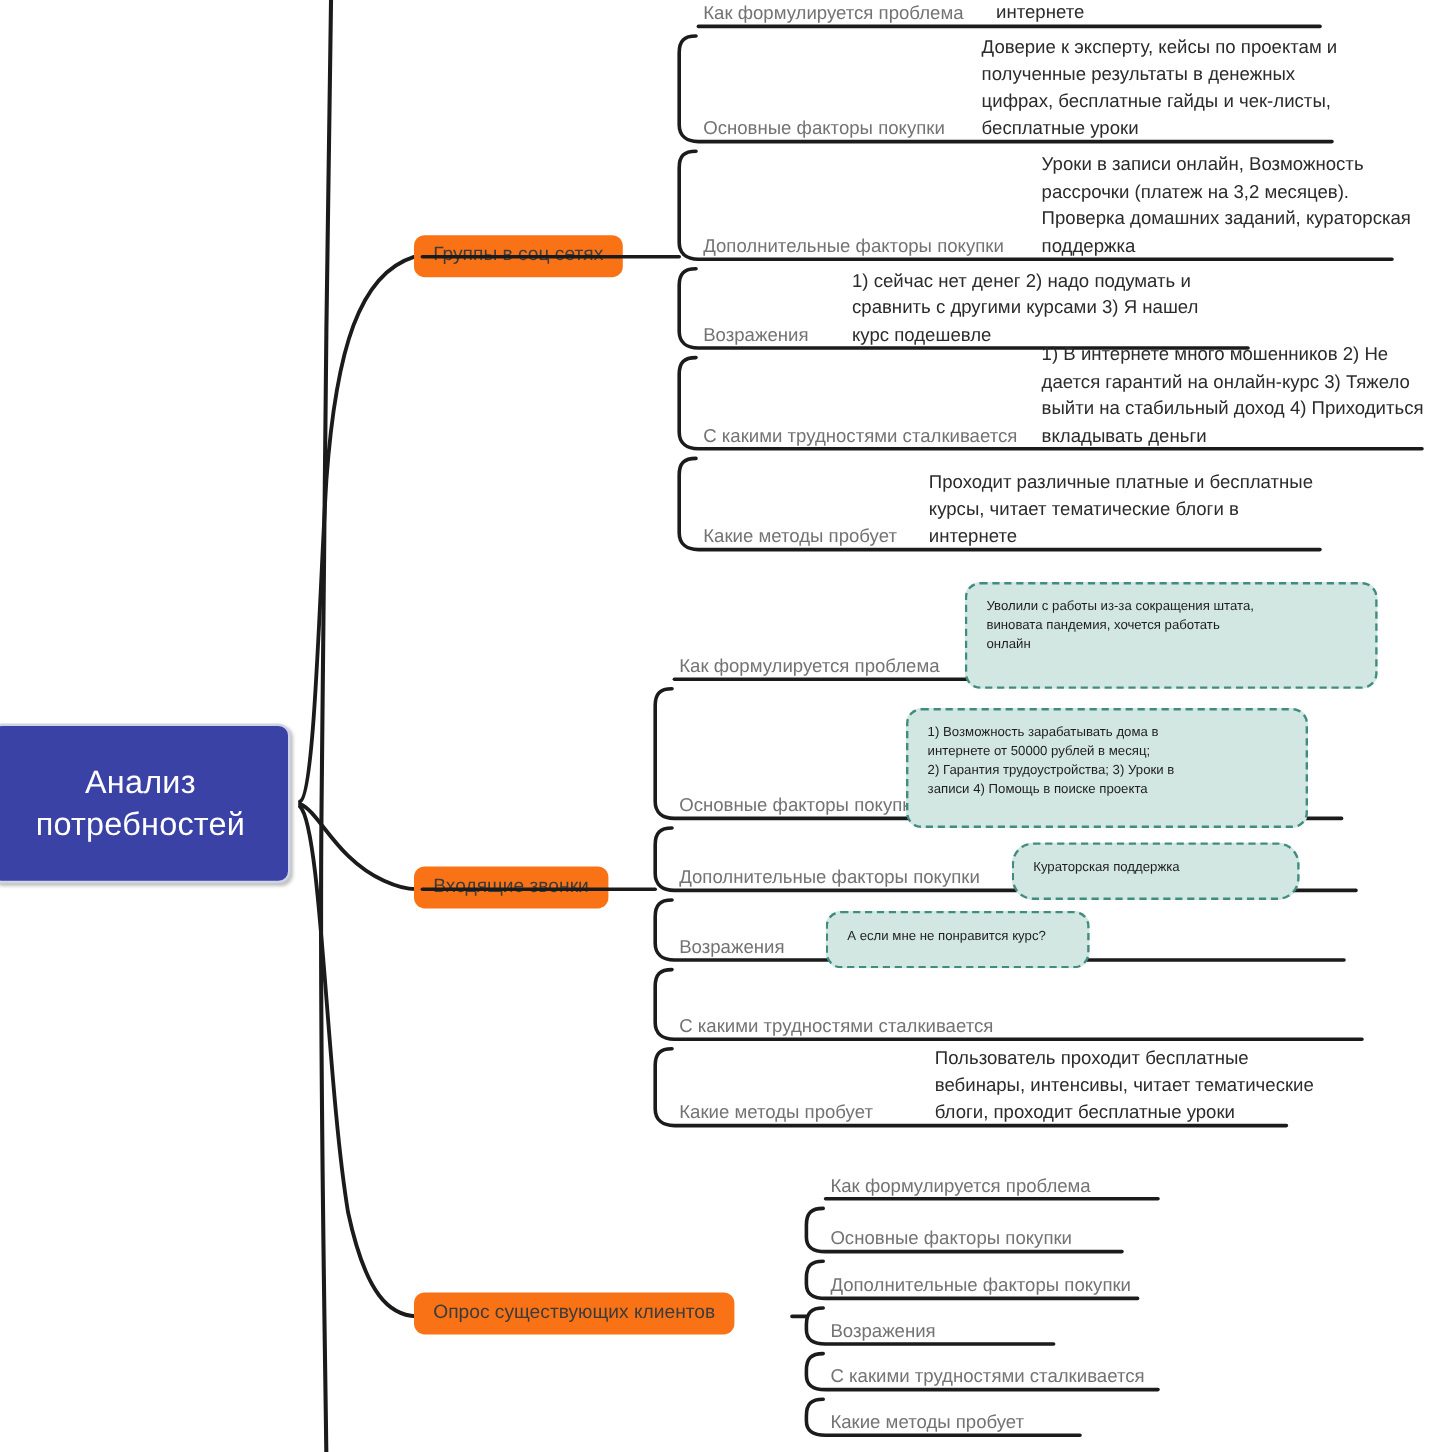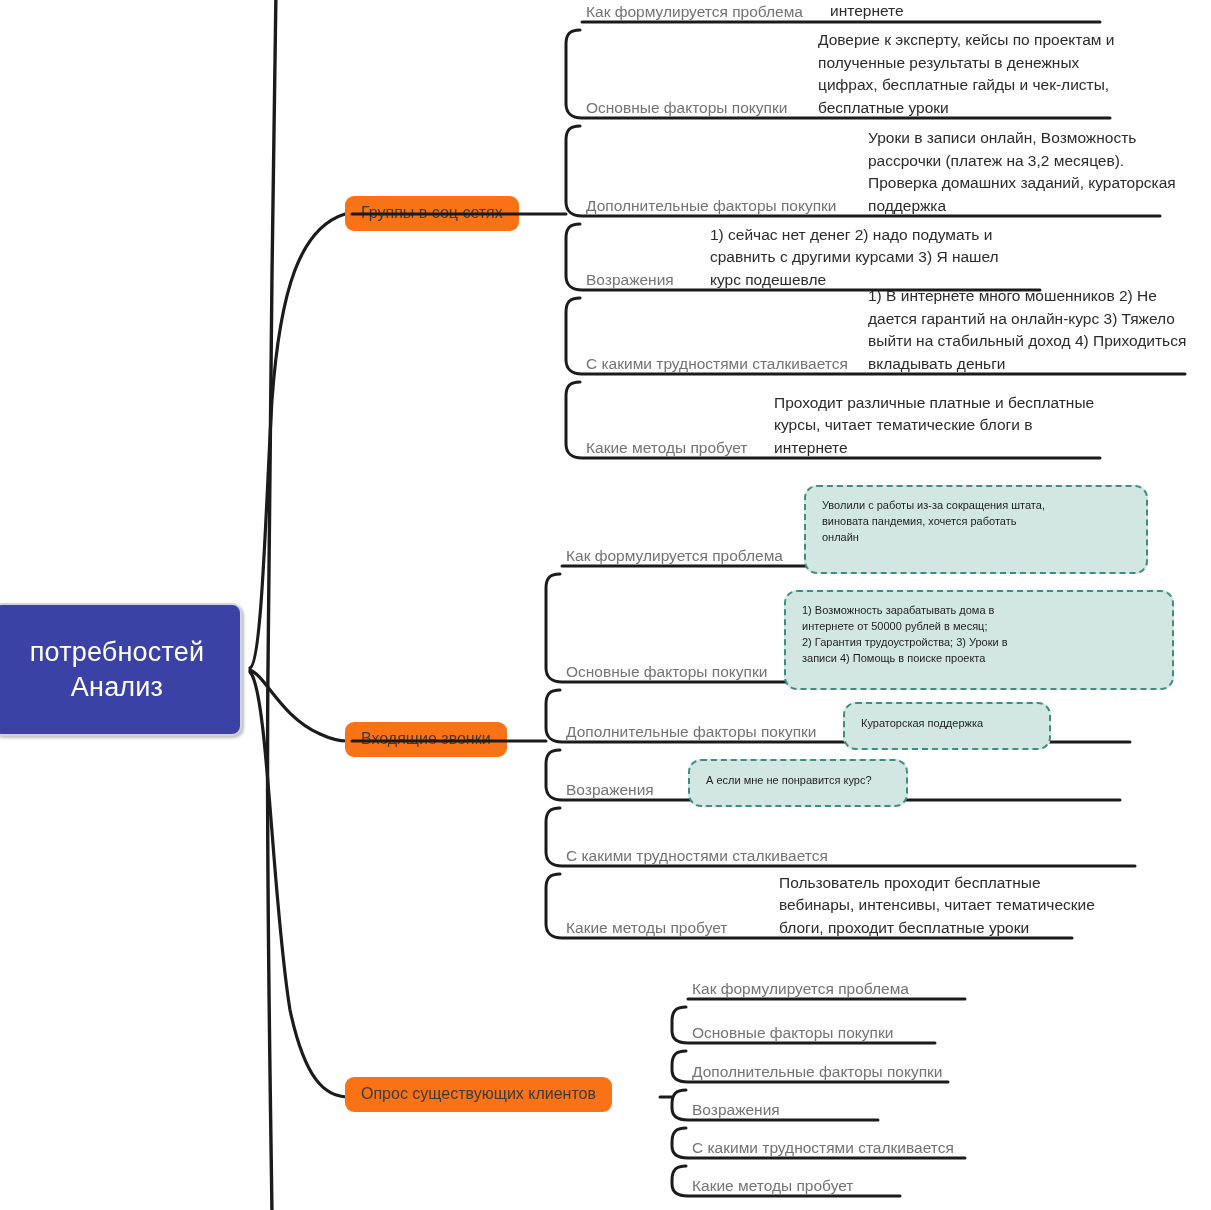--- a/index.html
+++ b/index.html
@@ -100,22 +100,22 @@
       <path d="M250,668 C262,664 266,500 272,400 C280,290 300,228 345,214"></path>
 
       <path d="M250,670 C266,676 280,716 320,734 C333,740 340,741 347,741"></path>
 
       <path d="M250,672 C268,690 272,900 290,1010 C305,1080 325,1096 347,1097"></path>
     </g>
   </svg>
 
   <div class="root-node">
     <div>
+      <span>Анализ</span>
       <span>потребностей</span>
-      <span>Анализ</span>
     </div>
   </div>
 
   <div class="branch-node" id="branch-0">Группы в соц сетях</div>
   <div class="branch-node" id="branch-1">Входящие звонки</div>
   <div class="branch-node" id="branch-2">Опрос существующих клиентов</div>
 
   <svg style="position:absolute;left:0;top:0;width:1211px;height:1210px;pointer-events:none;">
     <g fill="none" stroke="#1b1b1b" stroke-width="3" stroke-linecap="round">
       <path d="M582,22 L1100,22"></path>
@@ -187,29 +187,29 @@
   <div class="sub" style="left:566px;top:530px;width:600px;height:36px;">
     <span class="label">Как формулируется проблема</span>
   </div>
   <div class="callout" style="left:804px;top:485px;width:344px;height:89px;">Уволили с работы из-за сокращения штата,
 виновата пандемия, хочется работать
 онлайн</div>
 
   <div class="sub" style="left:566px;top:600px;width:600px;height:82px;">
     <span class="label">Основные факторы покупки</span>
   </div>
-  <div class="callout" style="left:784px;top:590px;width:390px;height:100px;">1) Возможность зарабатывать дома в
+  <div class="callout" style="left:755px;top:590px;width:335px;height:100px;">1) Возможность зарабатывать дома в
 интернете от 50000 рублей в месяц;
 2) Гарантия трудоустройства; 3) Уроки в
 записи 4) Помощь в поиске проекта</div>
 
   <div class="sub" style="left:566px;top:692px;width:600px;height:50px;">
     <span class="label">Дополнительные факторы покупки</span>
   </div>
-  <div class="callout" style="left:843px;top:702px;width:208px;height:48px;padding-top:11px;">Кураторская поддержка</div>
+  <div class="callout" style="left:843px;top:702px;width:240px;height:48px;padding-top:11px;border-radius:18px;">Кураторская поддержка</div>
 
   <div class="sub" style="left:566px;top:752px;width:600px;height:48px;">
     <span class="label">Возражения</span>
   </div>
   <div class="callout" style="left:688px;top:759px;width:220px;height:48px;padding-top:11px;">А если мне не понравится курс?</div>
 
   <div class="sub" style="left:566px;top:810px;width:600px;height:56px;">
     <span class="label">С какими трудностями сталкивается</span>
   </div>
 

